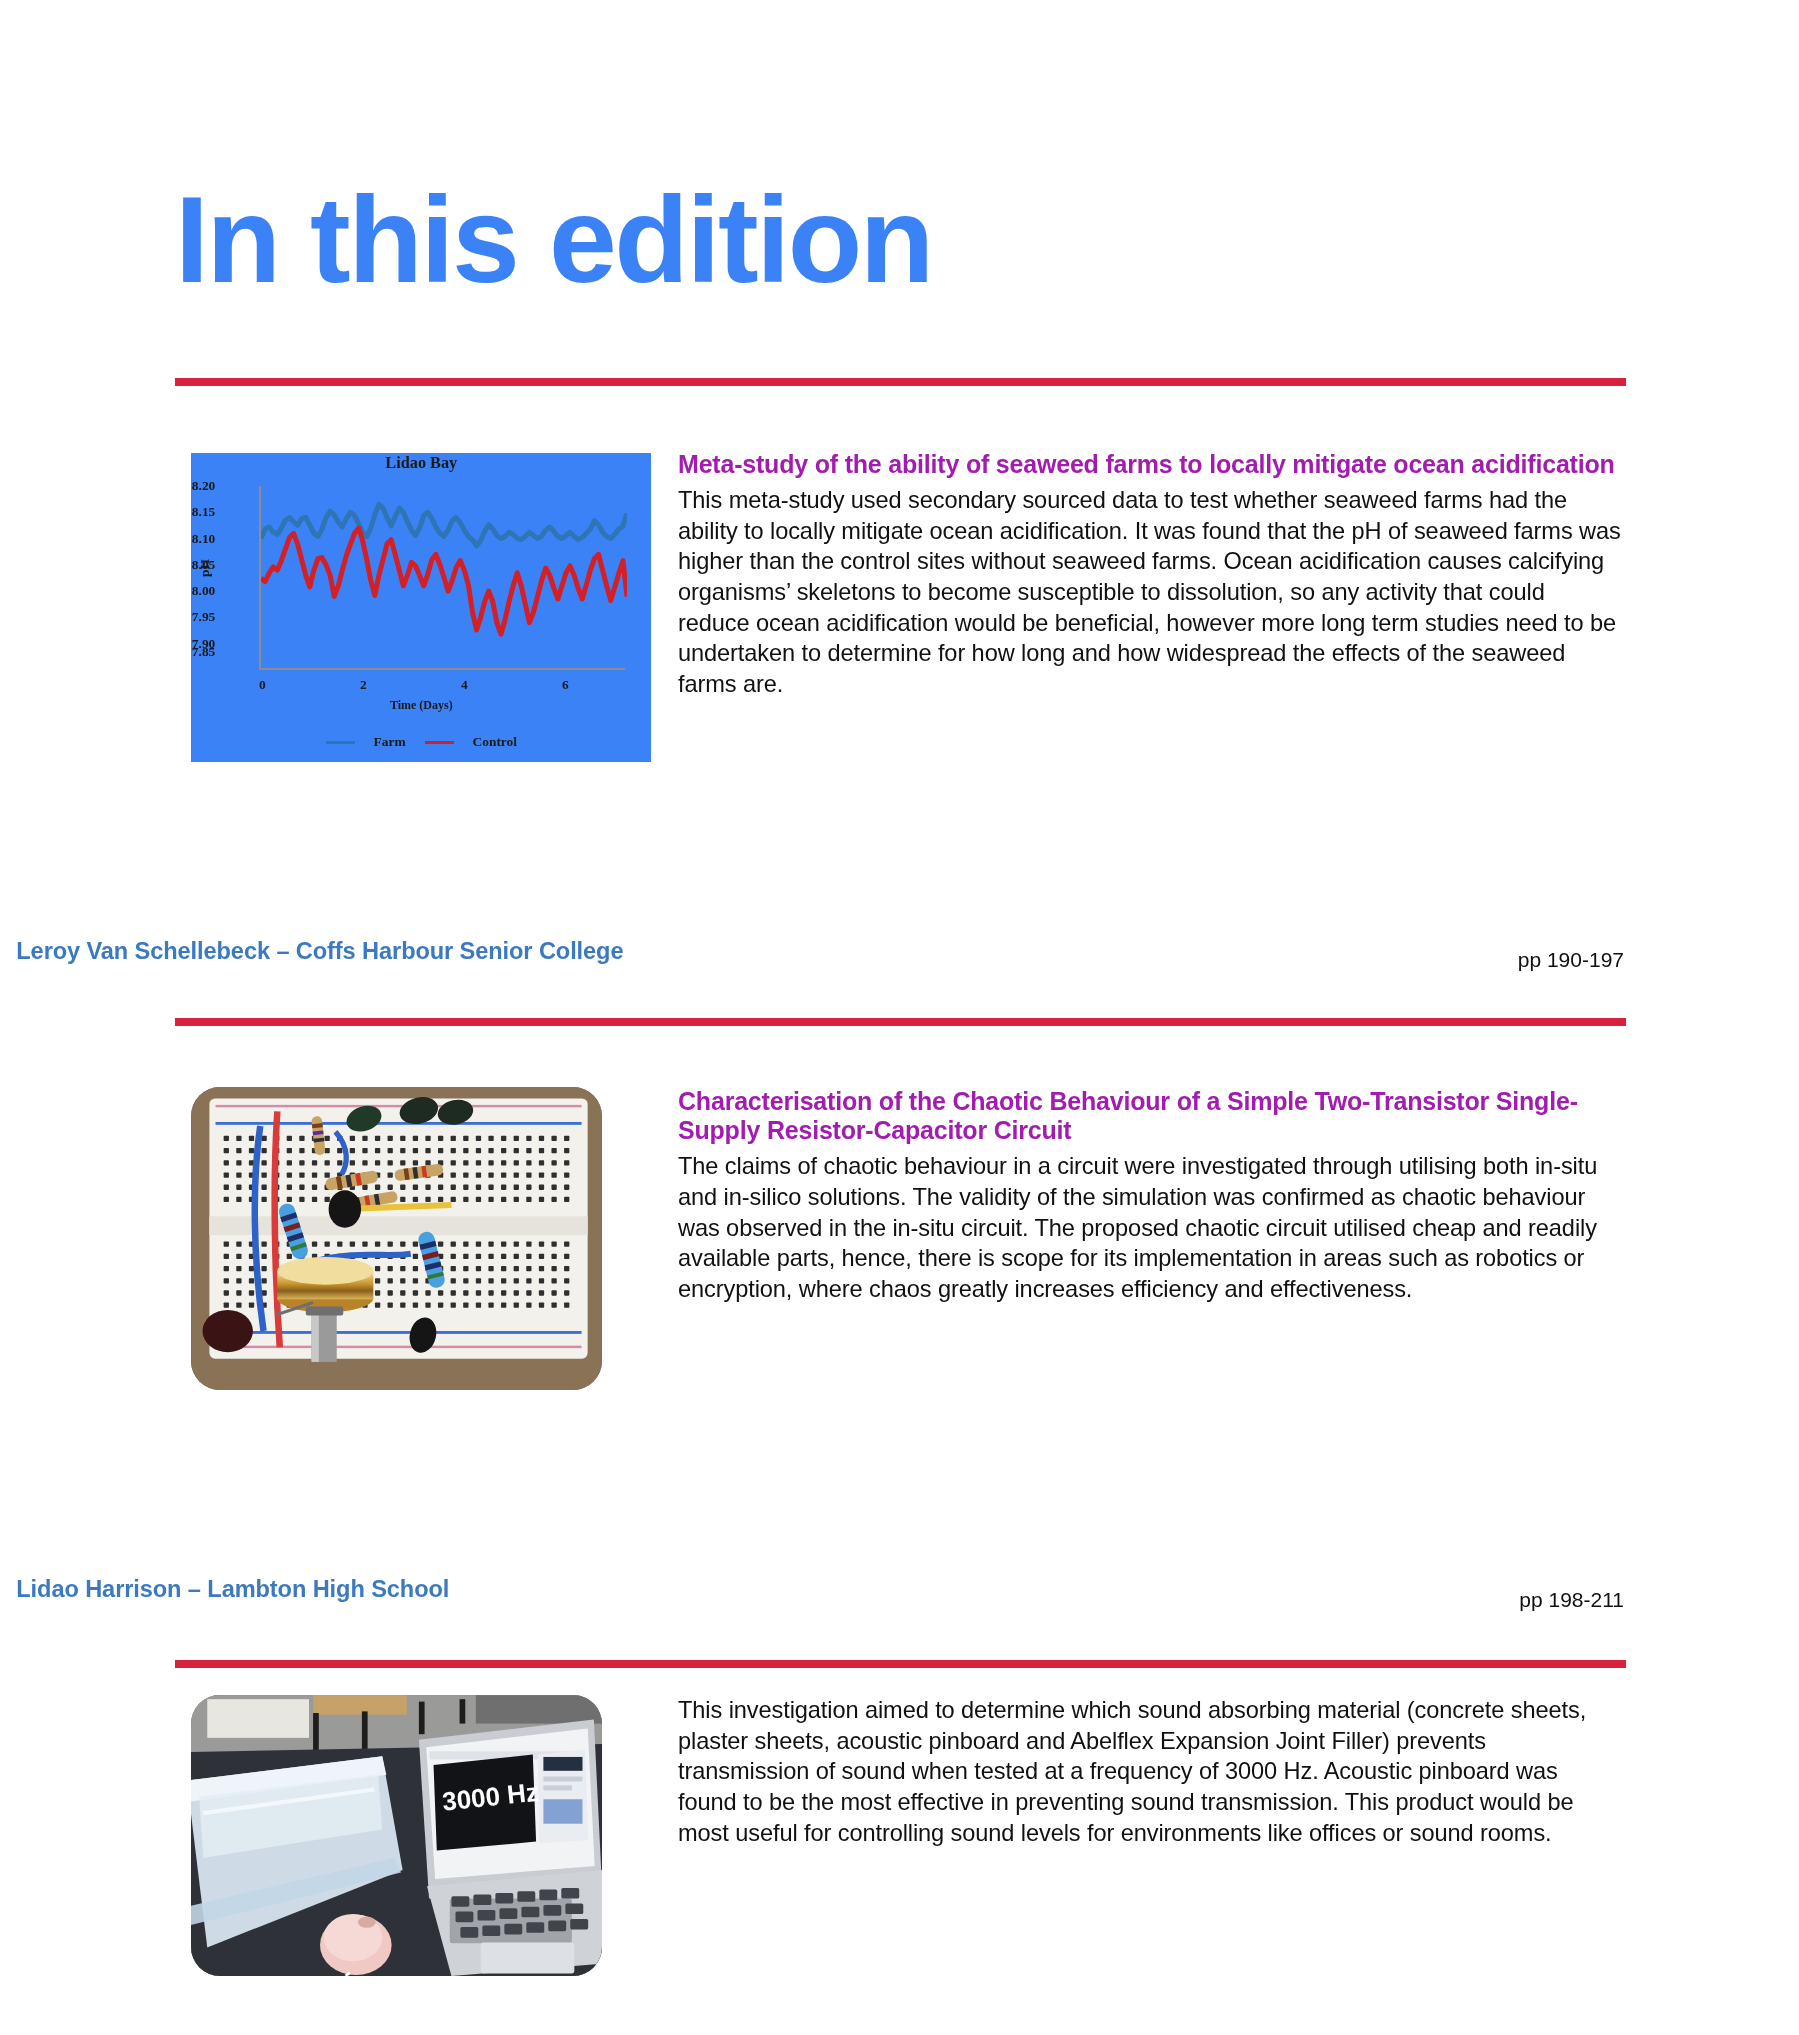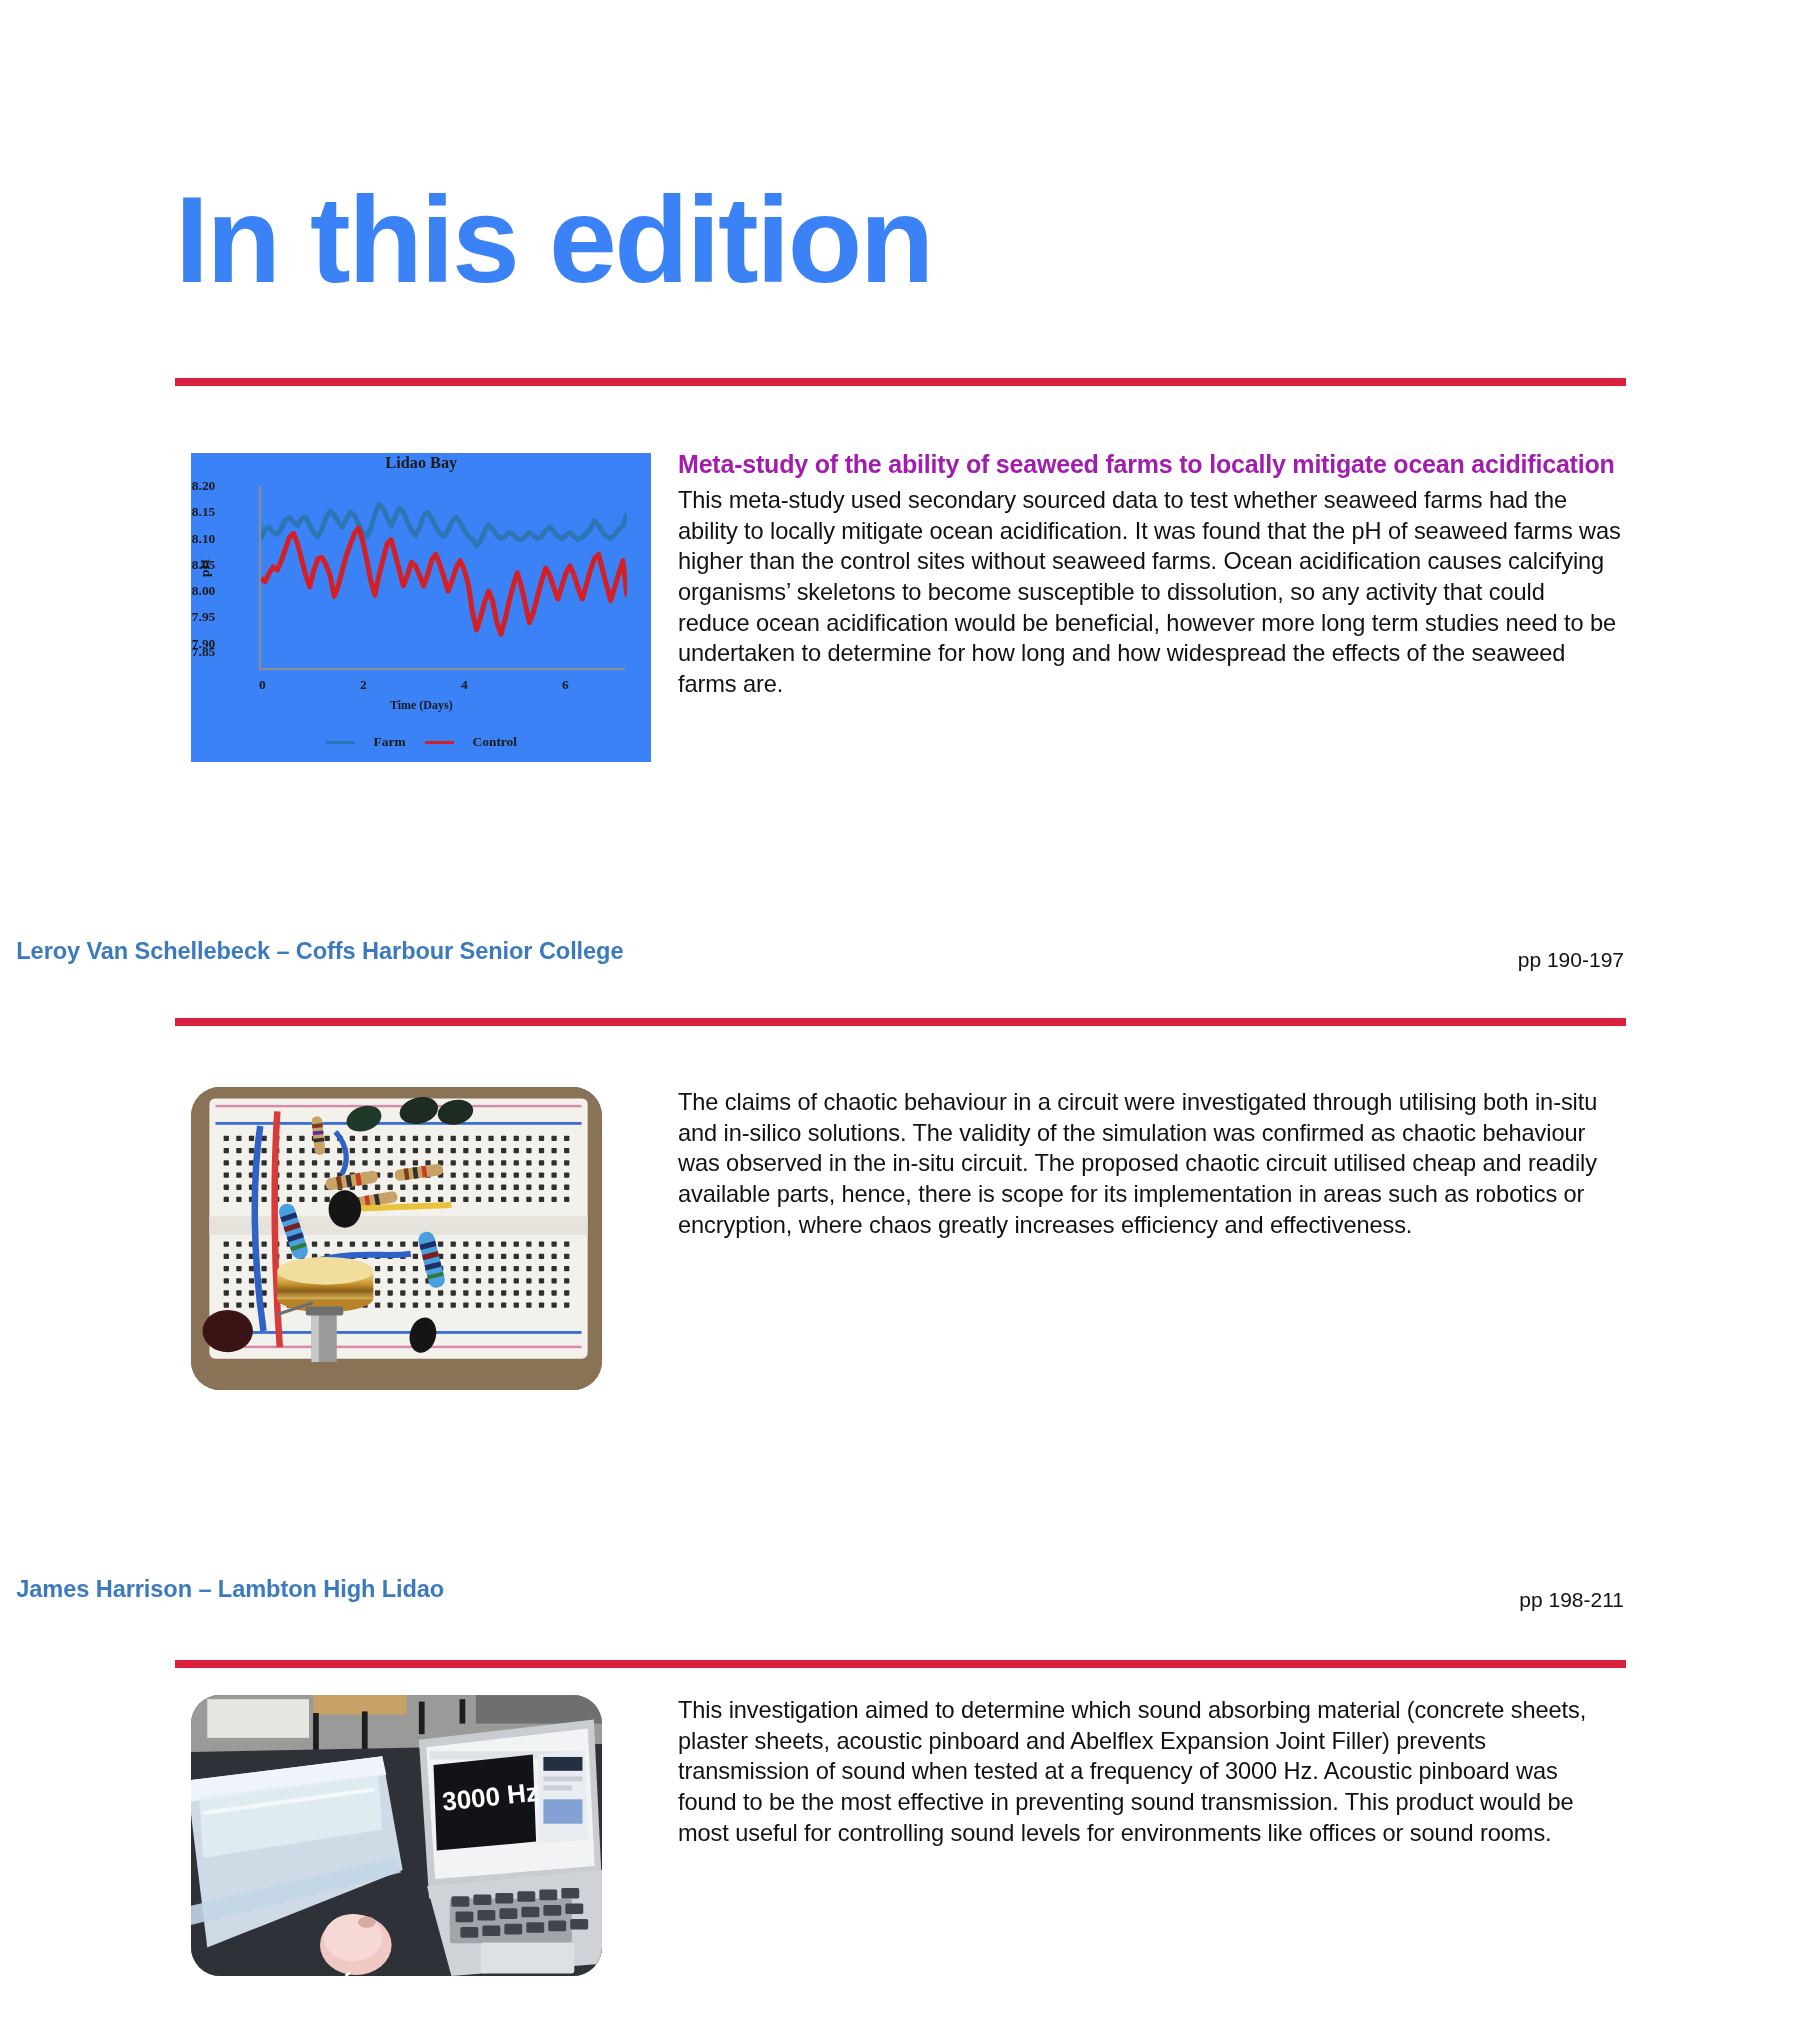--- a/index.html
+++ b/index.html
@@ -612,26 +612,27 @@
               <rect x="296" y="556" width="18" height="120" fill="#c8c8c8"></rect>
               <rect x="282" y="540" width="92" height="22" rx="5" fill="#6f6f6f"></rect>
             </g>
             <path d="M210 560 L300 530" stroke="#6f6f6f" stroke-width="8" fill="none"></path>
             <ellipse cx="90" cy="600" rx="62" ry="52" fill="#3a1414"></ellipse>
           </svg>
         </div>
       </div>
 
       <div class="art-text">
+        <h2 class="art-title">Characterisation of the Chaotic Behaviour of a Simple Two-Transistor Single-Supply Resistor-Capacitor Circuit</h2>
         <p class="art-body">The claims of chaotic behaviour in a circuit were investigated through utilising both in-situ and in-silico solutions. The validity of the simulation was confirmed as chaotic behaviour was observed in the in-situ circuit. The proposed chaotic circuit utilised cheap and readily available parts, hence, there is scope for its implementation in areas such as robotics or encryption, where chaos greatly increases efficiency and effectiveness.</p>
       </div>
     </div>
   </div>
 
-  <div class="byline" id="byline-2">James Harrison – Lambton High Lidao</div>
+  <div class="byline" id="byline-2">Lidao Harrison – Lambton High School</div>
   <div class="pages" id="pages-2" style="right:175px;">pp 198-211</div>
   <div class="rule" id="rule-2"></div>
 
   <div class="article" id="article-3">
     <div class="art-row">
       <div class="media">
         <div class="photo photo-3">
           <svg viewBox="0 0 1010 690">
             <rect width="1010" height="690" fill="#8e8e8e"></rect>
             <rect x="0" y="0" width="1010" height="150" fill="#9a9a99"></rect>

